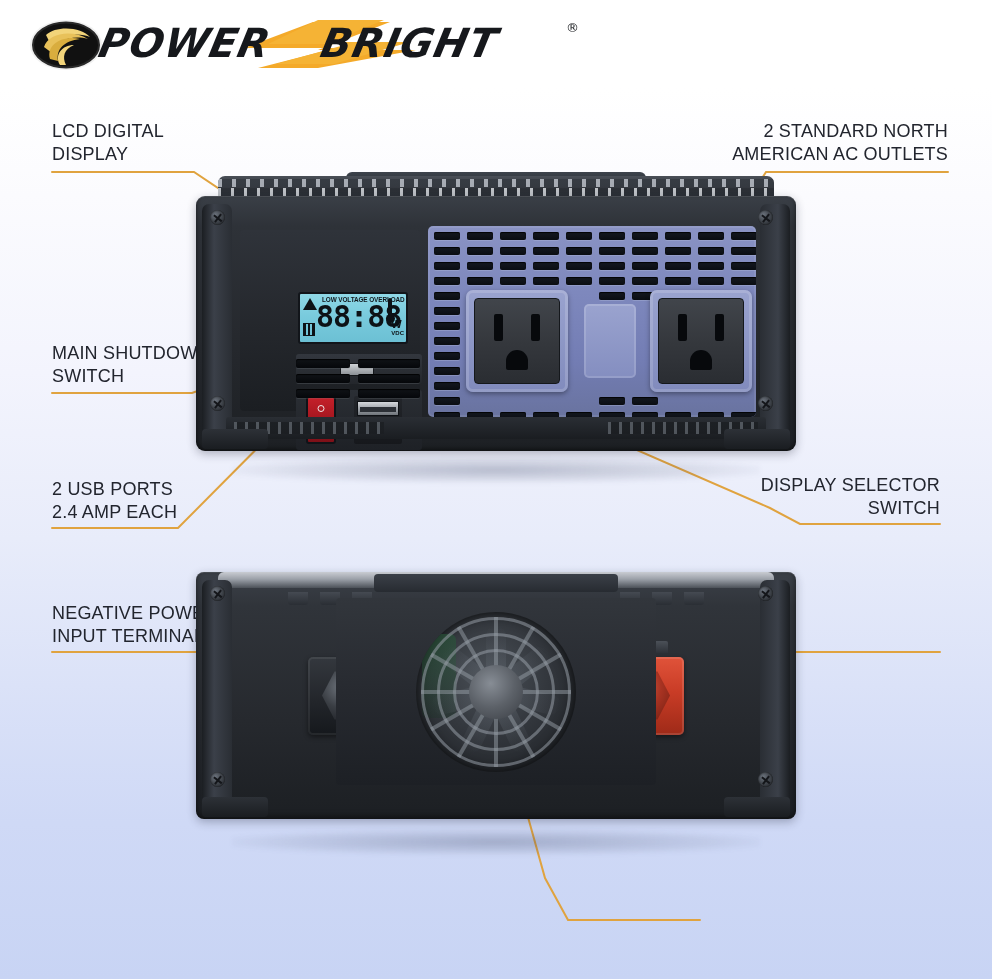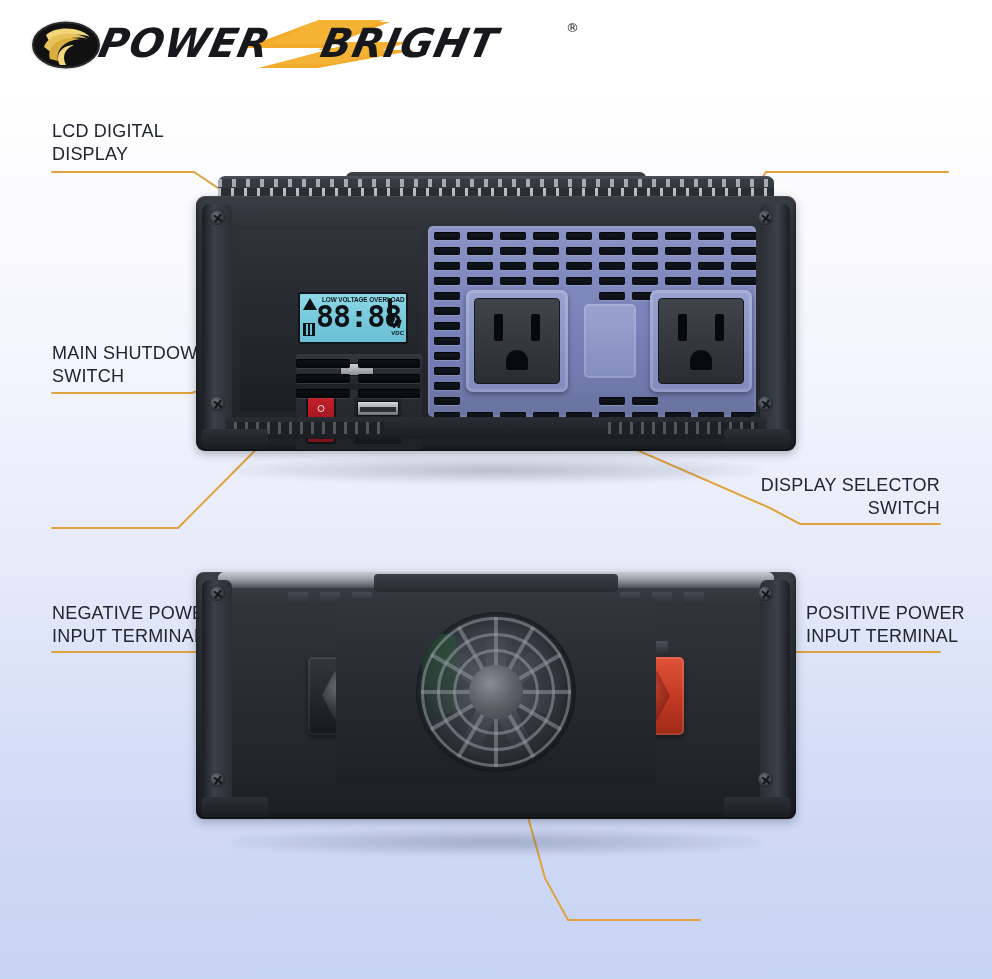--- a/index.html
+++ b/index.html
@@ -568,33 +568,35 @@
       <circle cx="320" cy="312" r="5.5"></circle>
       <circle cx="316" cy="706" r="5.5"></circle>
       <circle cx="682" cy="706" r="5.5"></circle>
       <circle cx="497" cy="706" r="5.5"></circle>
     </g>
   </svg>
 
   <div class="callout" style="left:52px; top:120px;">LCD DIGITAL
 DISPLAY</div>
 
+  <div class="callout right-align" style="left:620px; top:120px; width:328px;">2 STANDARD NORTH
+AMERICAN AC OUTLETS</div>
 
   <div class="callout" style="left:52px; top:342px;">MAIN SHUTDOWN
 SWITCH</div>
 
+  <div class="callout" style="left:52px; top:478px;">2 USB PORTS
+2.4 AMP EACH</div>
 
   <div class="callout right-align" style="left:640px; top:474px; width:300px;">DISPLAY SELECTOR
 SWITCH</div>
 
   <div class="callout" style="left:52px; top:602px;">NEGATIVE POWER
 INPUT TERMINAL</div>
 
-  <div class="callout" style="left:806px; top:602px;">POSITIVE POWER
-INPUT TERMINAL</div>
 
 
   <div id="front-unit" class="unit">
     <div class="shadow-blob"></div>
 
     <div class="top-cap"></div>
     <div class="top-fins">
       <div class="fin-row mid"></div>
       <div class="fin-row" style="top:12px;height:12px;"></div>
     </div>

